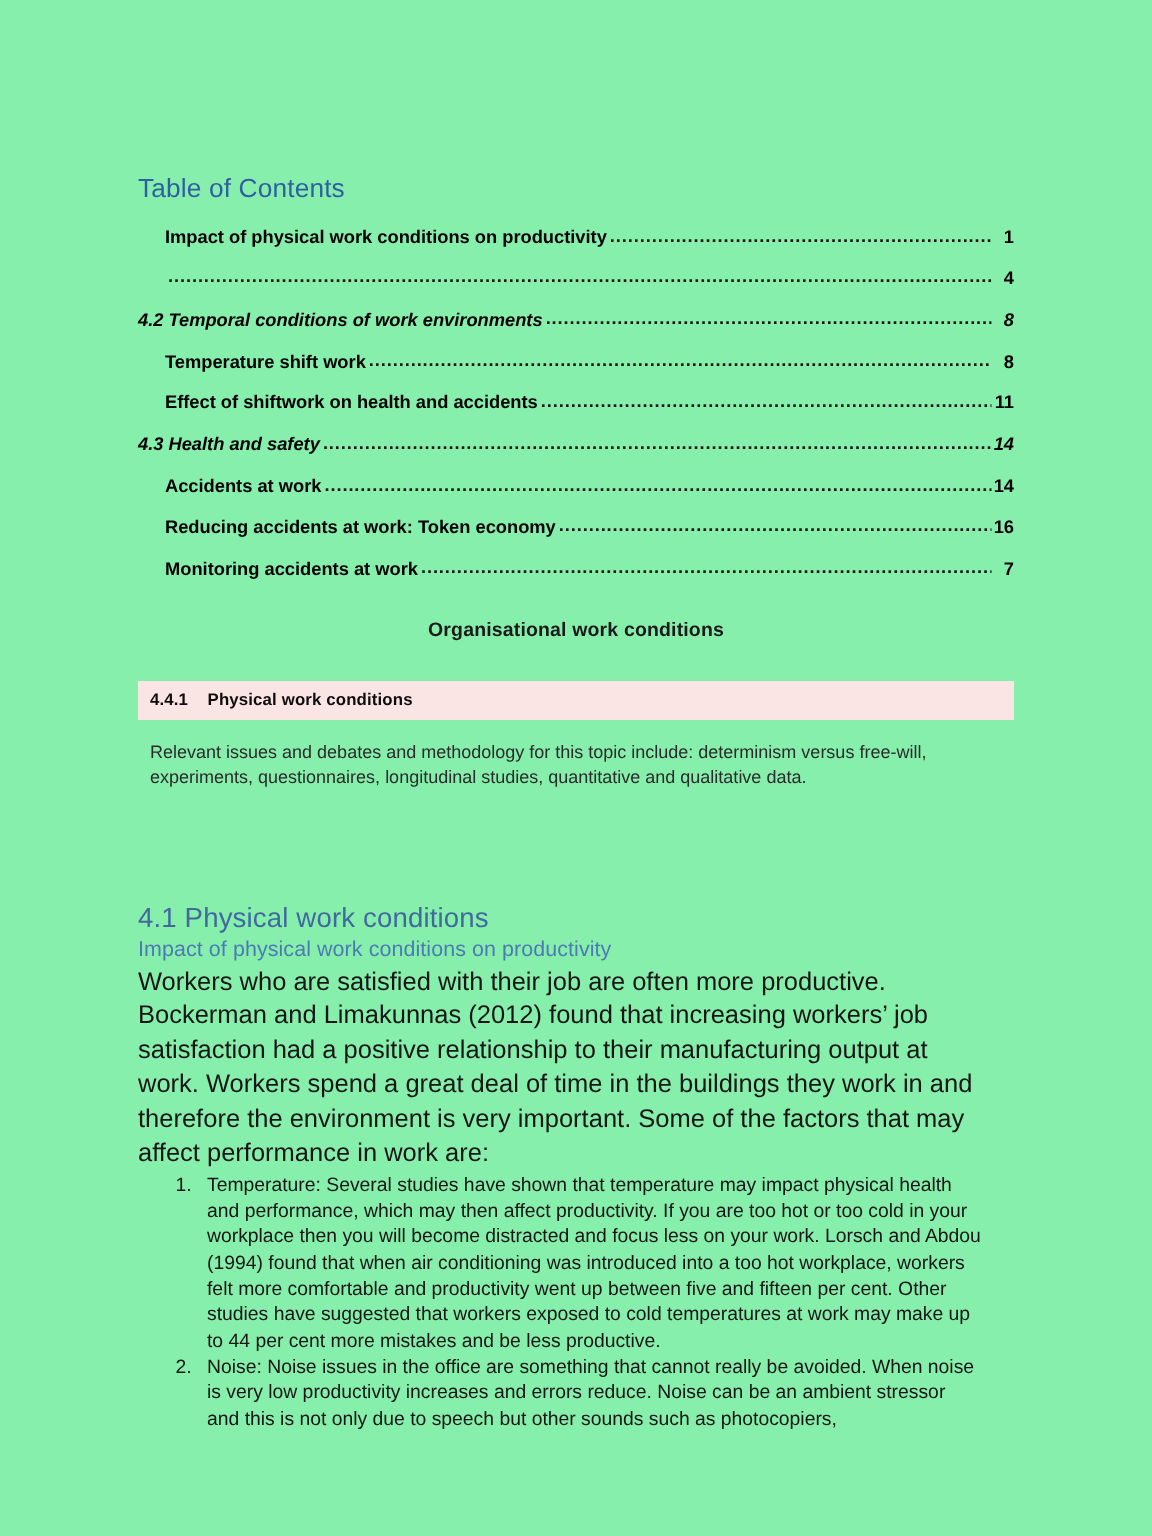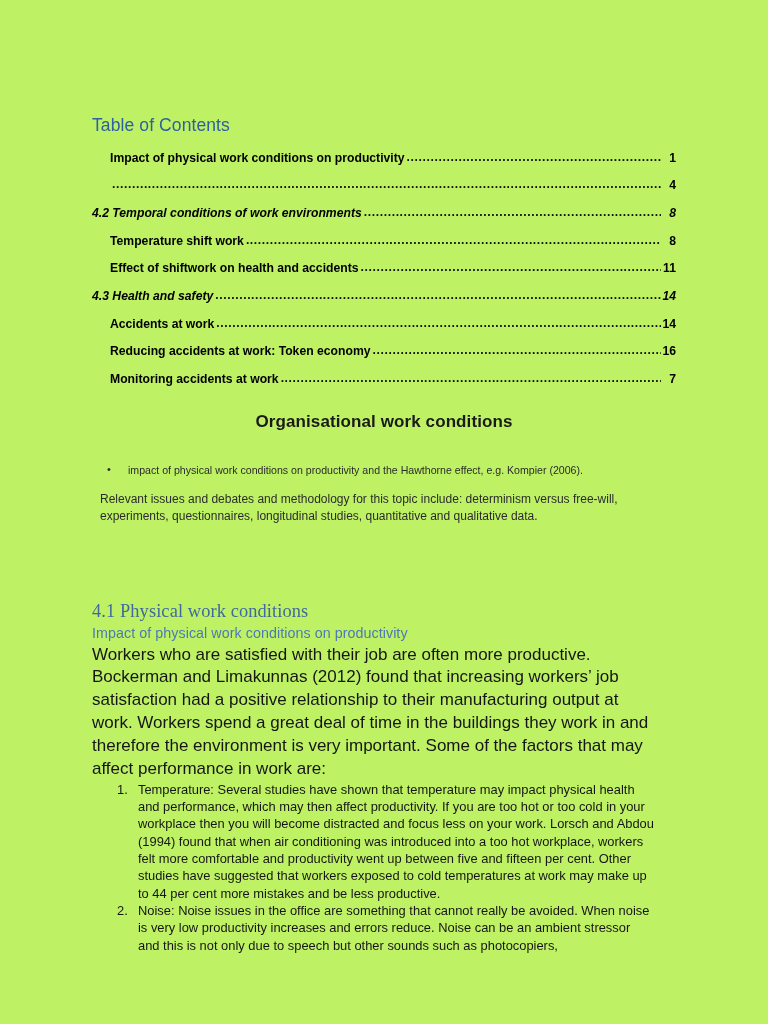--- a/index.html
+++ b/index.html
@@ -11,21 +11,21 @@
     width: 768px;
     height: 1024px;
     font-family: "Liberation Sans", sans-serif;
     color: #000000;
     overflow: hidden;
   }
   .page {
     position: relative;
     width: 768px;
     height: 1024px;
-    background: #bef264;
+    background: #86efac;
   }
 
   
   .toc-wrap {
     position: absolute;
     left: 92px;
     top: 115px;
     width: 584px;
   }
   .toc-title {
@@ -70,21 +70,21 @@
   .toc-entry.lvl1 .t-page { font-style: italic; font-weight: bold; }
   .toc-entry.lvl2 { padding-left: 18px; }
 
   
   .doc-heading {
     position: absolute;
     left: 0;
     top: 412px;
     width: 768px;
     text-align: center;
-    font-size: 17px;
+    font-size: 13px;
     font-weight: bold;
     color: #1a1a1a;
     letter-spacing: 0.1px;
   }
 
   
   .spec {
     position: absolute;
     left: 92px;
     top: 454px;
@@ -135,21 +135,20 @@
     top: 600px;
     width: 562px;
   }
   .h1-blue {
     color: #41699f;
     font-size: 18.4px;
     font-weight: normal;
     line-height: 1.25;
     margin: 0 0 1px 0;
     letter-spacing: 0.1px;
-    font-family: Liberation Serif, serif;
   }
   .h2-blue {
     color: #4d7ab5;
     font-size: 14.3px;
     font-weight: normal;
     line-height: 1.3;
     margin: 0 0 1px 0;
     letter-spacing: 0.05px;
   }
   .para {
@@ -229,22 +228,24 @@
           <span class="t-label">Monitoring accidents at work</span>
           <span class="t-dots">........................................................................................................................................................................</span>
           <span class="t-page">7</span>
         </div>
       </div>
   </div>
 
   <div class="doc-heading">Organisational work conditions</div>
 
   <div class="spec">
+    <div class="spec-band">
+      <span class="num">4.4.1</span><span>Physical work conditions</span>
+    </div>
     <ul class="spec-bullets" id="spec-bullets">
-        <li>impact of physical work conditions on productivity and the Hawthorne effect, e.g. Kompier (2006).</li>
       </ul>
     <div class="spec-note">Relevant issues and debates and methodology for this topic include: determinism versus free-will, experiments, questionnaires, longitudinal studies, quantitative and qualitative data.</div>
   </div>
 
   <div class="body-wrap">
     <div class="h1-blue">4.1 Physical work conditions</div>
     <div class="h2-blue">Impact of physical work conditions on productivity</div>
     <p class="para">Workers who are satisfied with their job are often more productive. Bockerman and Limakunnas (2012) found that increasing workers’ job satisfaction had a positive relationship to their manufacturing output at work. Workers spend a great deal of time in the buildings they work in and therefore the environment is very important. Some of the factors that may affect performance in work are:</p>
     <ol class="num-list" id="factor-list">
         <li><span class="marker">1.</span><b>Temperature:</b><span> Several studies have shown that temperature may impact physical health and performance, which may then affect productivity. If you are too hot or too cold in your workplace then you will become distracted and focus less on your work. Lorsch and Abdou (1994) found that when air conditioning was introduced into a too hot workplace, workers felt more comfortable and productivity went up between five and fifteen per cent. Other studies have suggested that workers exposed to cold temperatures at work may make up to 44 per cent more mistakes and be less productive.</span></li>

